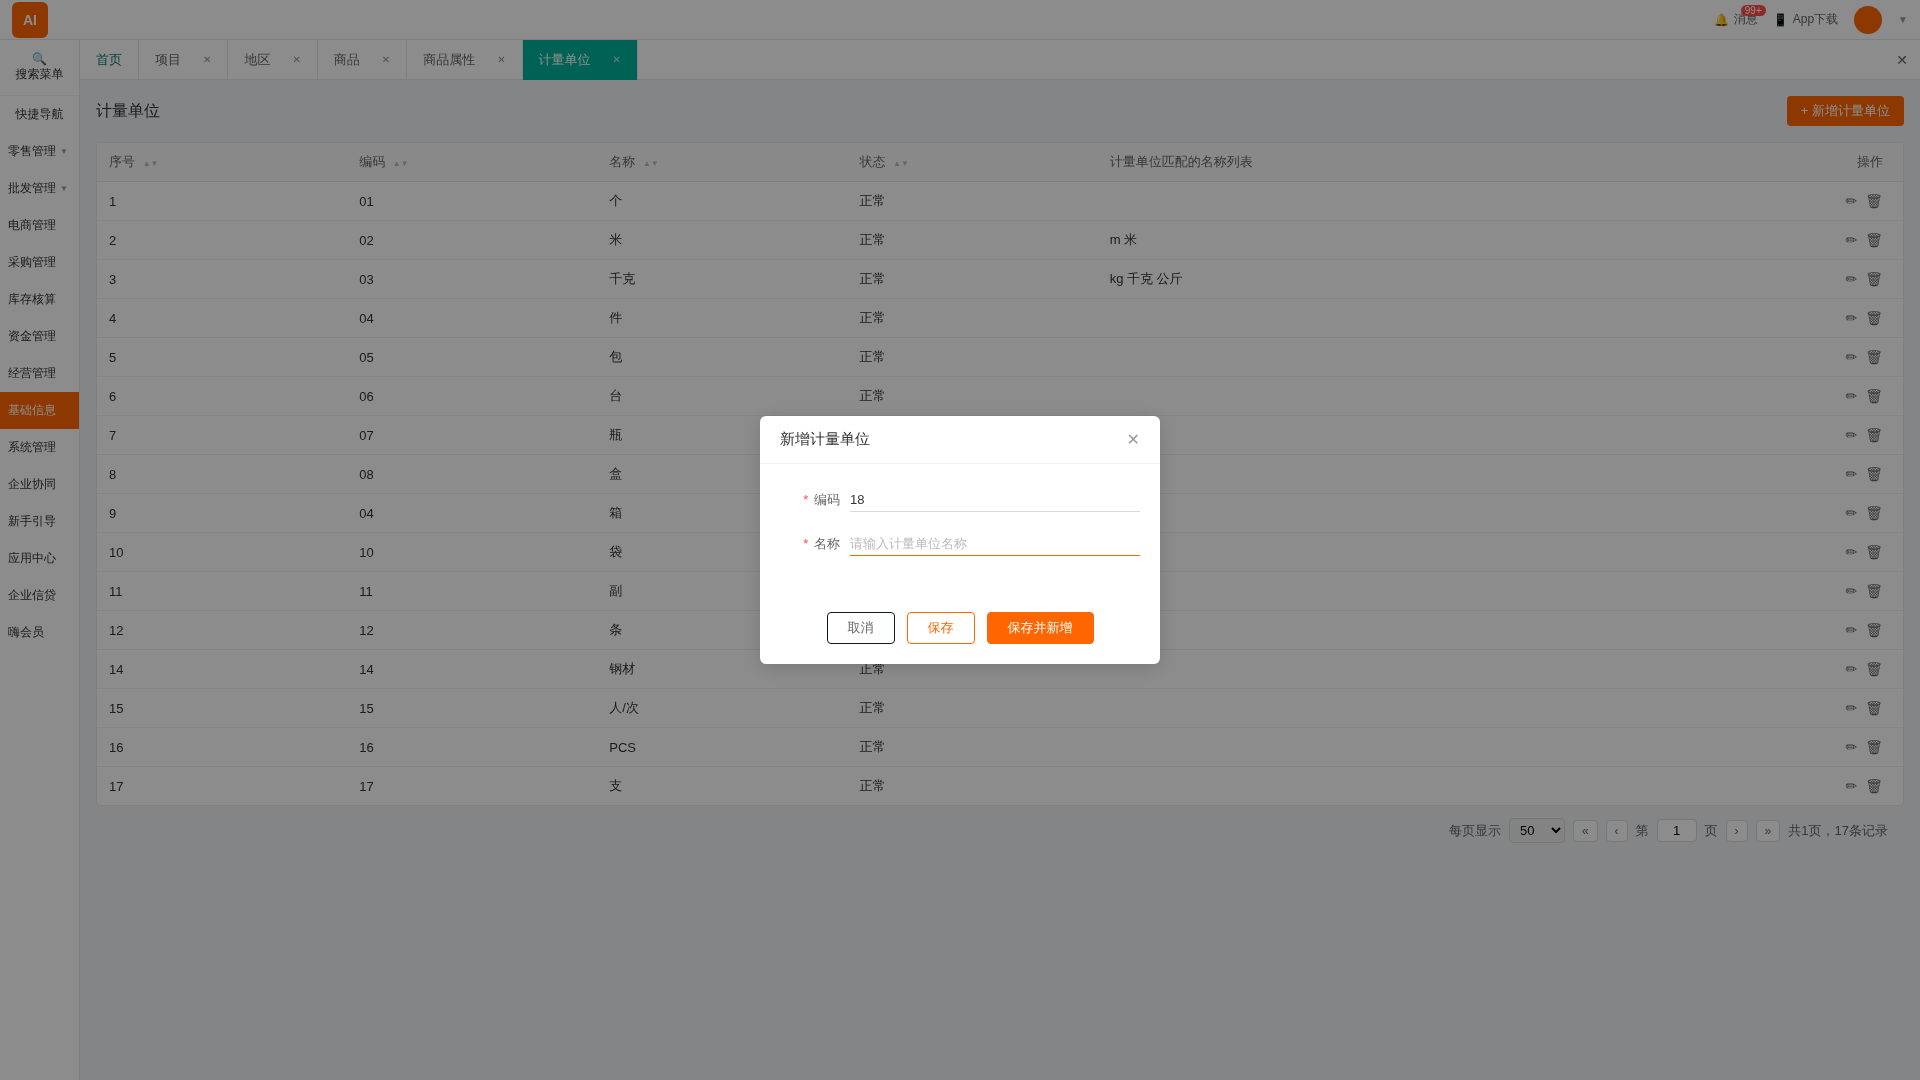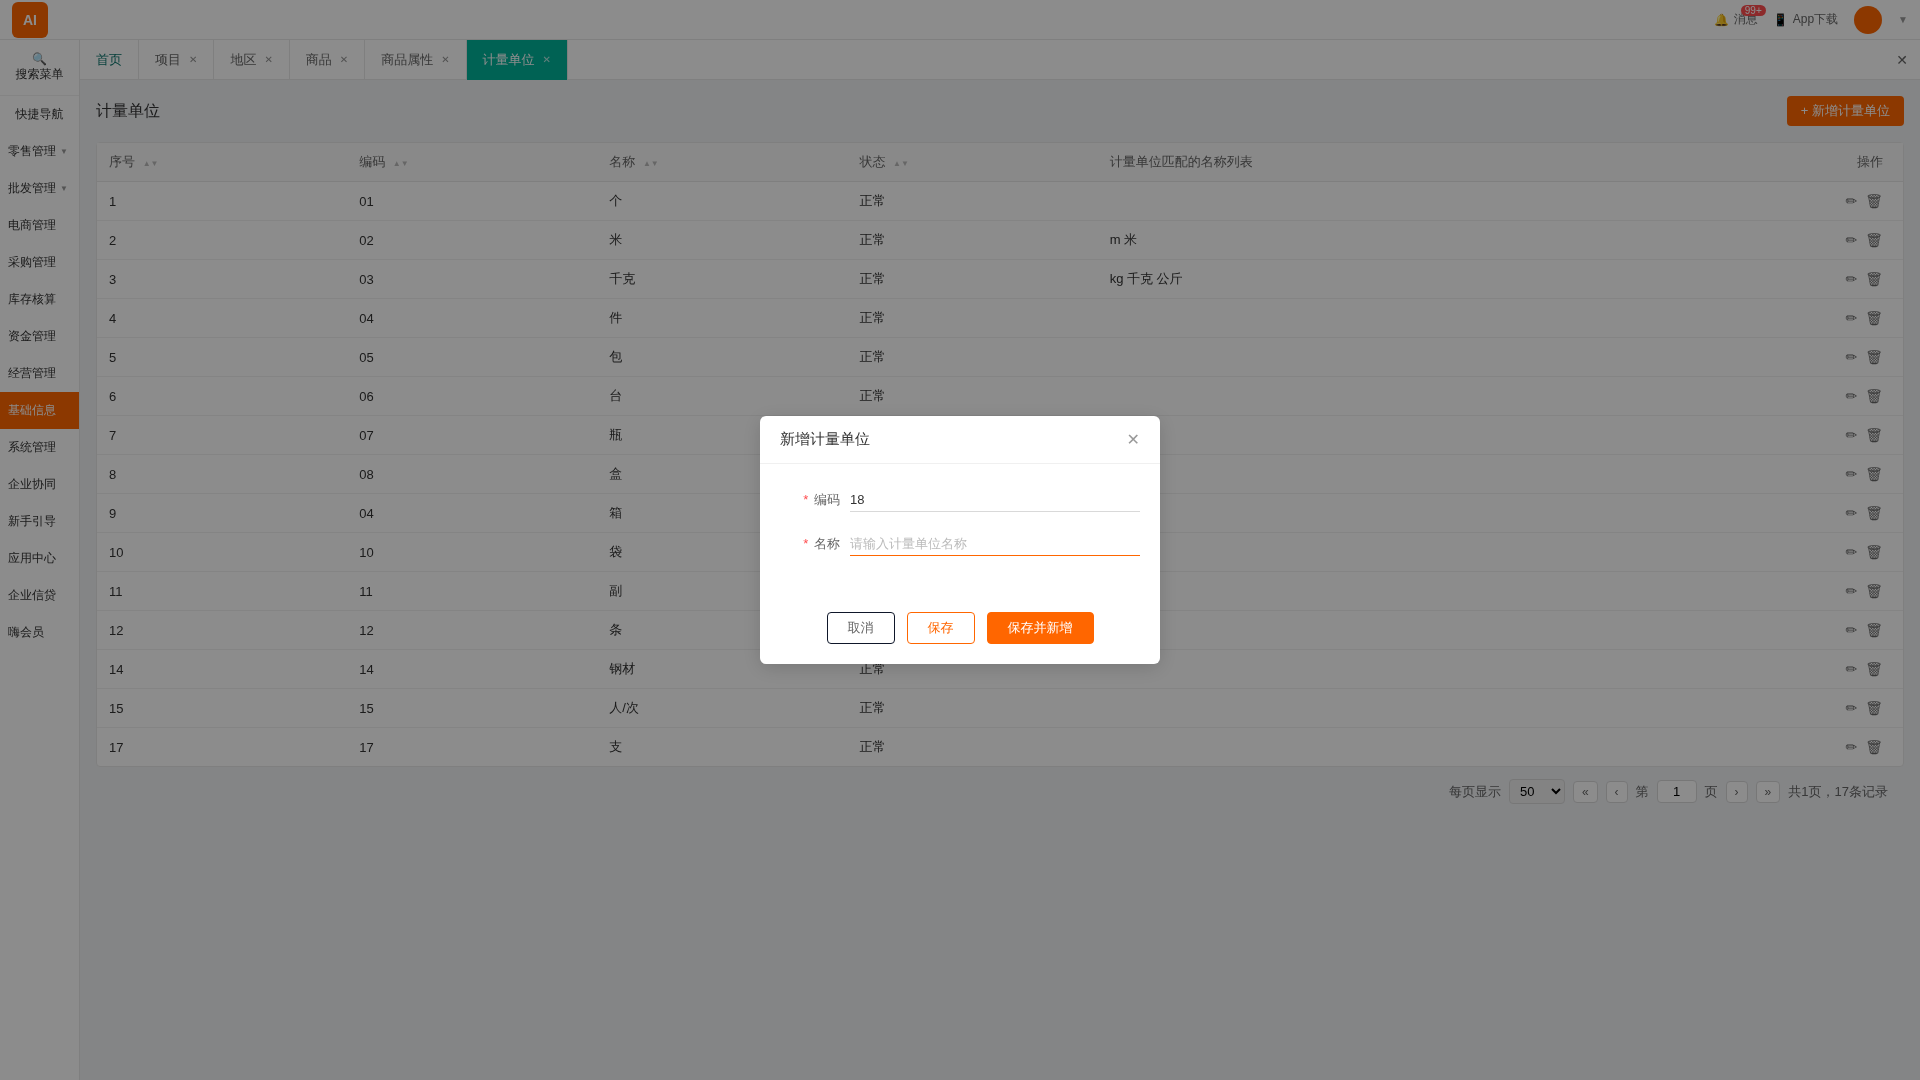--- a/index.html
+++ b/index.html
@@ -26,21 +26,21 @@
     .quick-nav { padding: 10px 8px; text-align: center; color: #333; font-size: 12px; cursor: pointer; }
     .sidebar-item { padding: 10px 8px; text-align: center; color: #333; font-size: 12px; cursor: pointer; display: flex; align-items: center; gap: 2px; position: relative; }
     .sidebar-item.active { background: #ff6600; color: white; }
     .sidebar-item .arrow { font-size: 8px; color: #999; margin-left: 2px; }
 
     
     .content-area { flex: 1; display: flex; flex-direction: column; overflow: hidden; }
 
     
     .tab-bar { height: 40px; background: #fff; display: flex; align-items: center; border-bottom: 1px solid #e8e8e8; padding: 0 0; }
-    .tab { display: flex; align-items: center; gap: 8px; padding: 0 16px; height: 40px; cursor: pointer; color: #666; font-size: 13px; border-right: 1px solid #e8e8e8; white-space: nowrap; }
+    .tab { display: flex; align-items: center; gap: 22px; padding: 0 16px; height: 40px; cursor: pointer; color: #666; font-size: 13px; border-right: 1px solid #e8e8e8; white-space: nowrap; }
     .tab.active { background: #00b29a; color: white; }
     .tab .close-btn { font-size: 10px; cursor: pointer; opacity: 0.7; }
     .tab-home { padding: 0 16px; height: 40px; display: flex; align-items: center; color: #0f766e; font-size: 13px; cursor: pointer; border-right: 1px solid #e8e8e8; }
     .tab-close-area { margin-left: auto; padding: 0 12px; cursor: pointer; color: #666; font-size: 14px; }
 
     
     .page-content { flex: 1; padding: 16px; overflow-y: auto; position: relative; }
 
     
     .page-title-bar { display: flex; justify-content: space-between; align-items: center; margin-bottom: 16px; }
@@ -405,20 +405,33 @@
     <td class="status-normal">正常</td>
     <td></td>
     <td style="text-align:right; padding-right:20px;">
       <div class="action-btns" style="justify-content:flex-end;">
         <span class="edit-icon" title="编辑">✏</span>
         <span class="delete-icon" title="删除">🗑</span>
       </div>
     </td>
   </tr>
               <tr>
+    <td>16</td>
+    <td>16</td>
+    <td>PCS</td>
+    <td class="status-normal">正常</td>
+    <td></td>
+    <td style="text-align:right; padding-right:20px;">
+      <div class="action-btns" style="justify-content:flex-end;">
+        <span class="edit-icon" title="编辑">✏</span>
+        <span class="delete-icon" title="删除">🗑</span>
+      </div>
+    </td>
+  </tr>
+              <tr>
     <td>17</td>
     <td>17</td>
     <td>支</td>
     <td class="status-normal">正常</td>
     <td></td>
     <td style="text-align:right; padding-right:20px;">
       <div class="action-btns" style="justify-content:flex-end;">
         <span class="edit-icon" title="编辑">✏</span>
         <span class="delete-icon" title="删除">🗑</span>
       </div>

